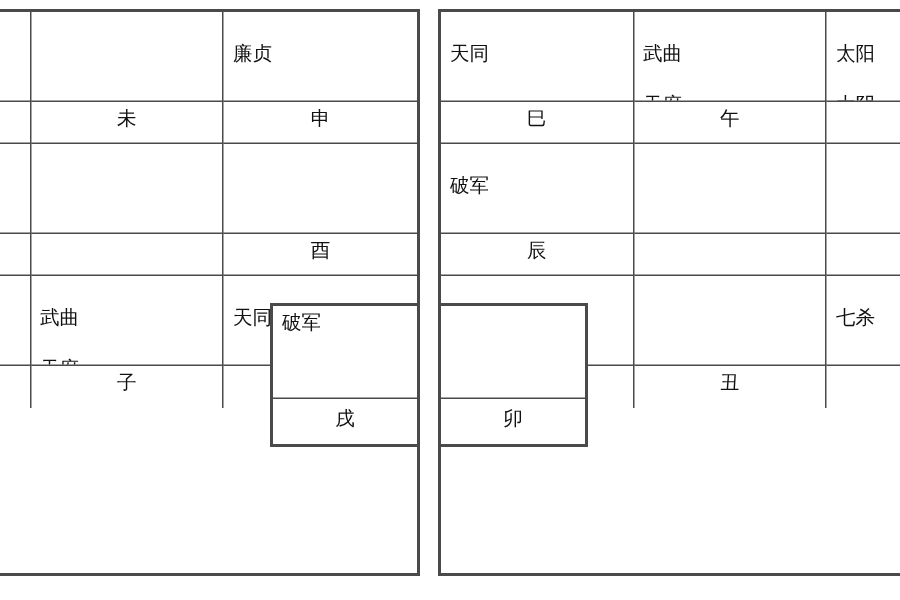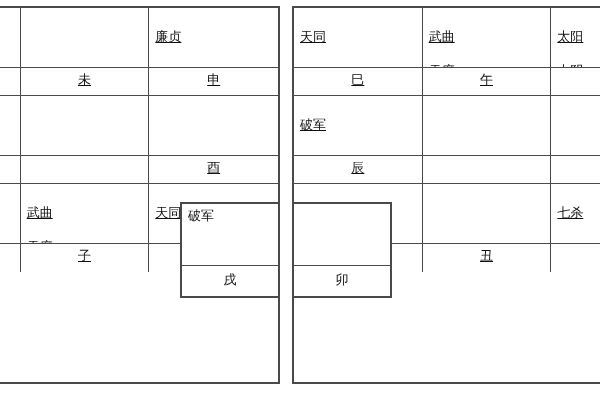--- a/index.html
+++ b/index.html
@@ -41,21 +41,20 @@
   .cell {
     border-right: 1px solid #4a4a4a;
     border-bottom: 1px solid #4a4a4a;
     box-sizing: border-box;
     padding: 3px 6px;
     font-size: 13px;
     line-height: 17px;
     color: #111111;
     overflow: hidden;
     position: relative;
-    text-decoration: underline;
   }
   .cell.last-col {
     border-right: none;
   }
   .cell.no-bottom {
     border-bottom: none;
   }
   .star-cell {
     text-align: left;
     white-space: pre-line;

